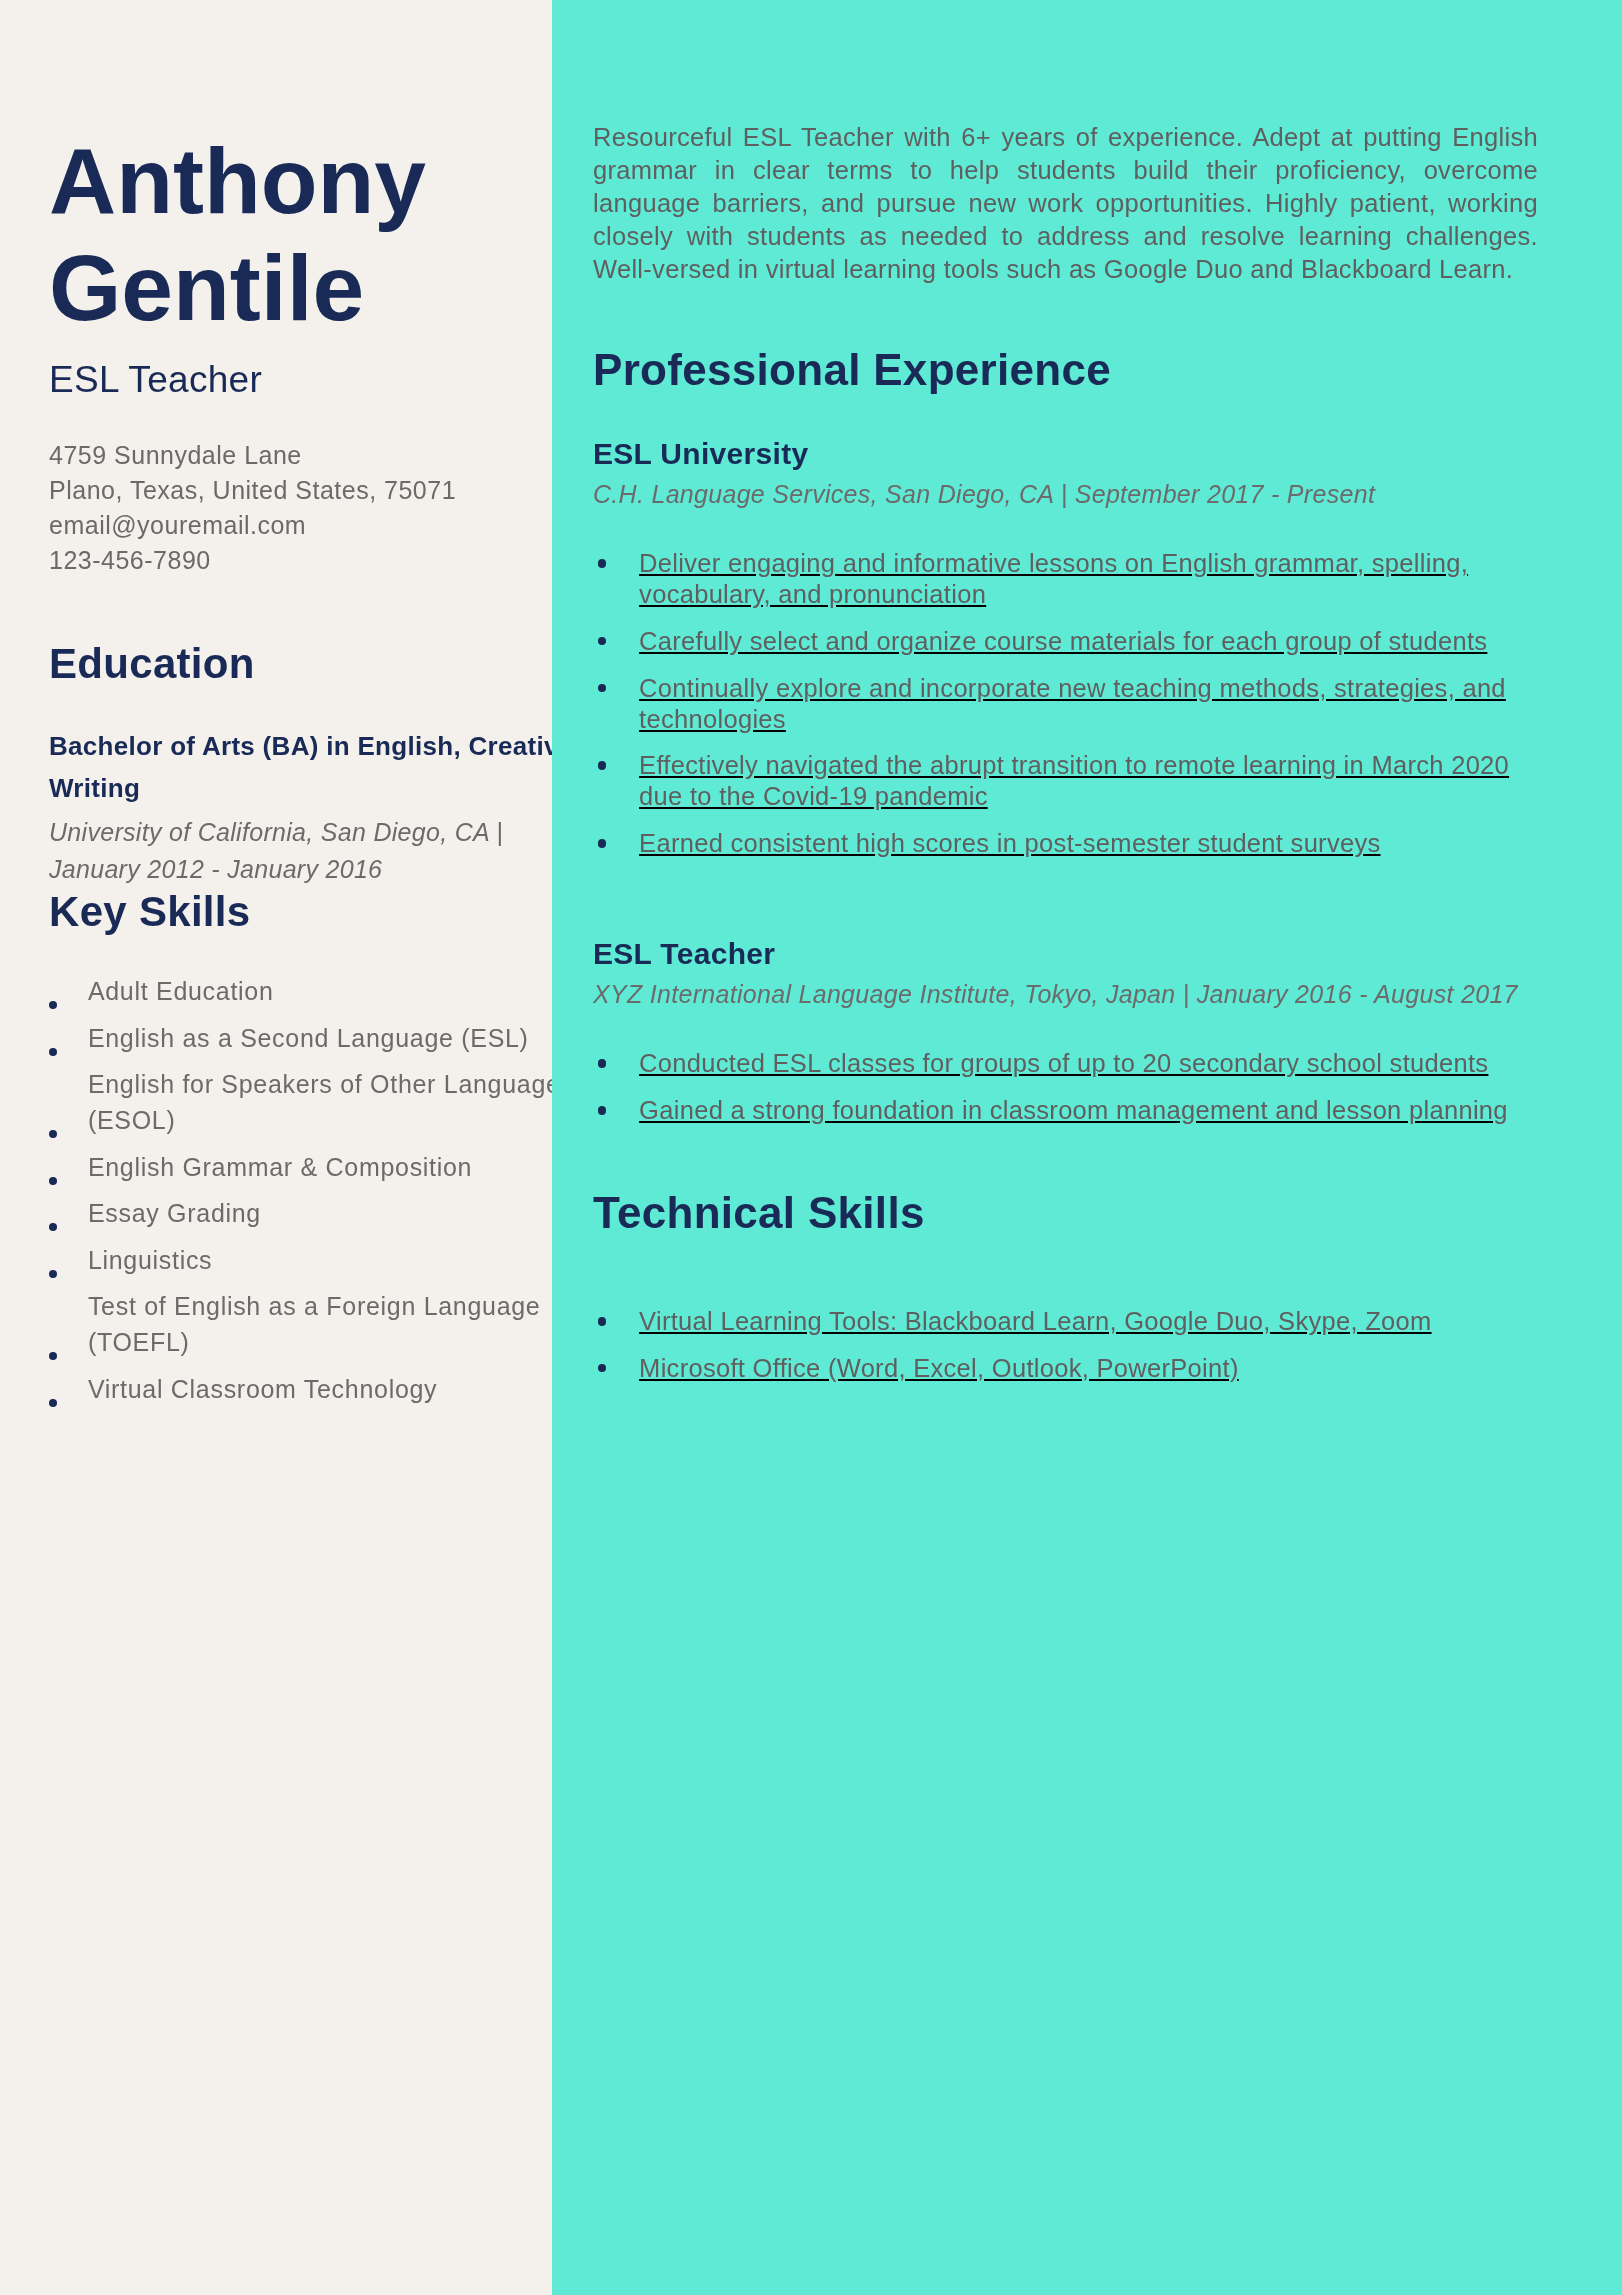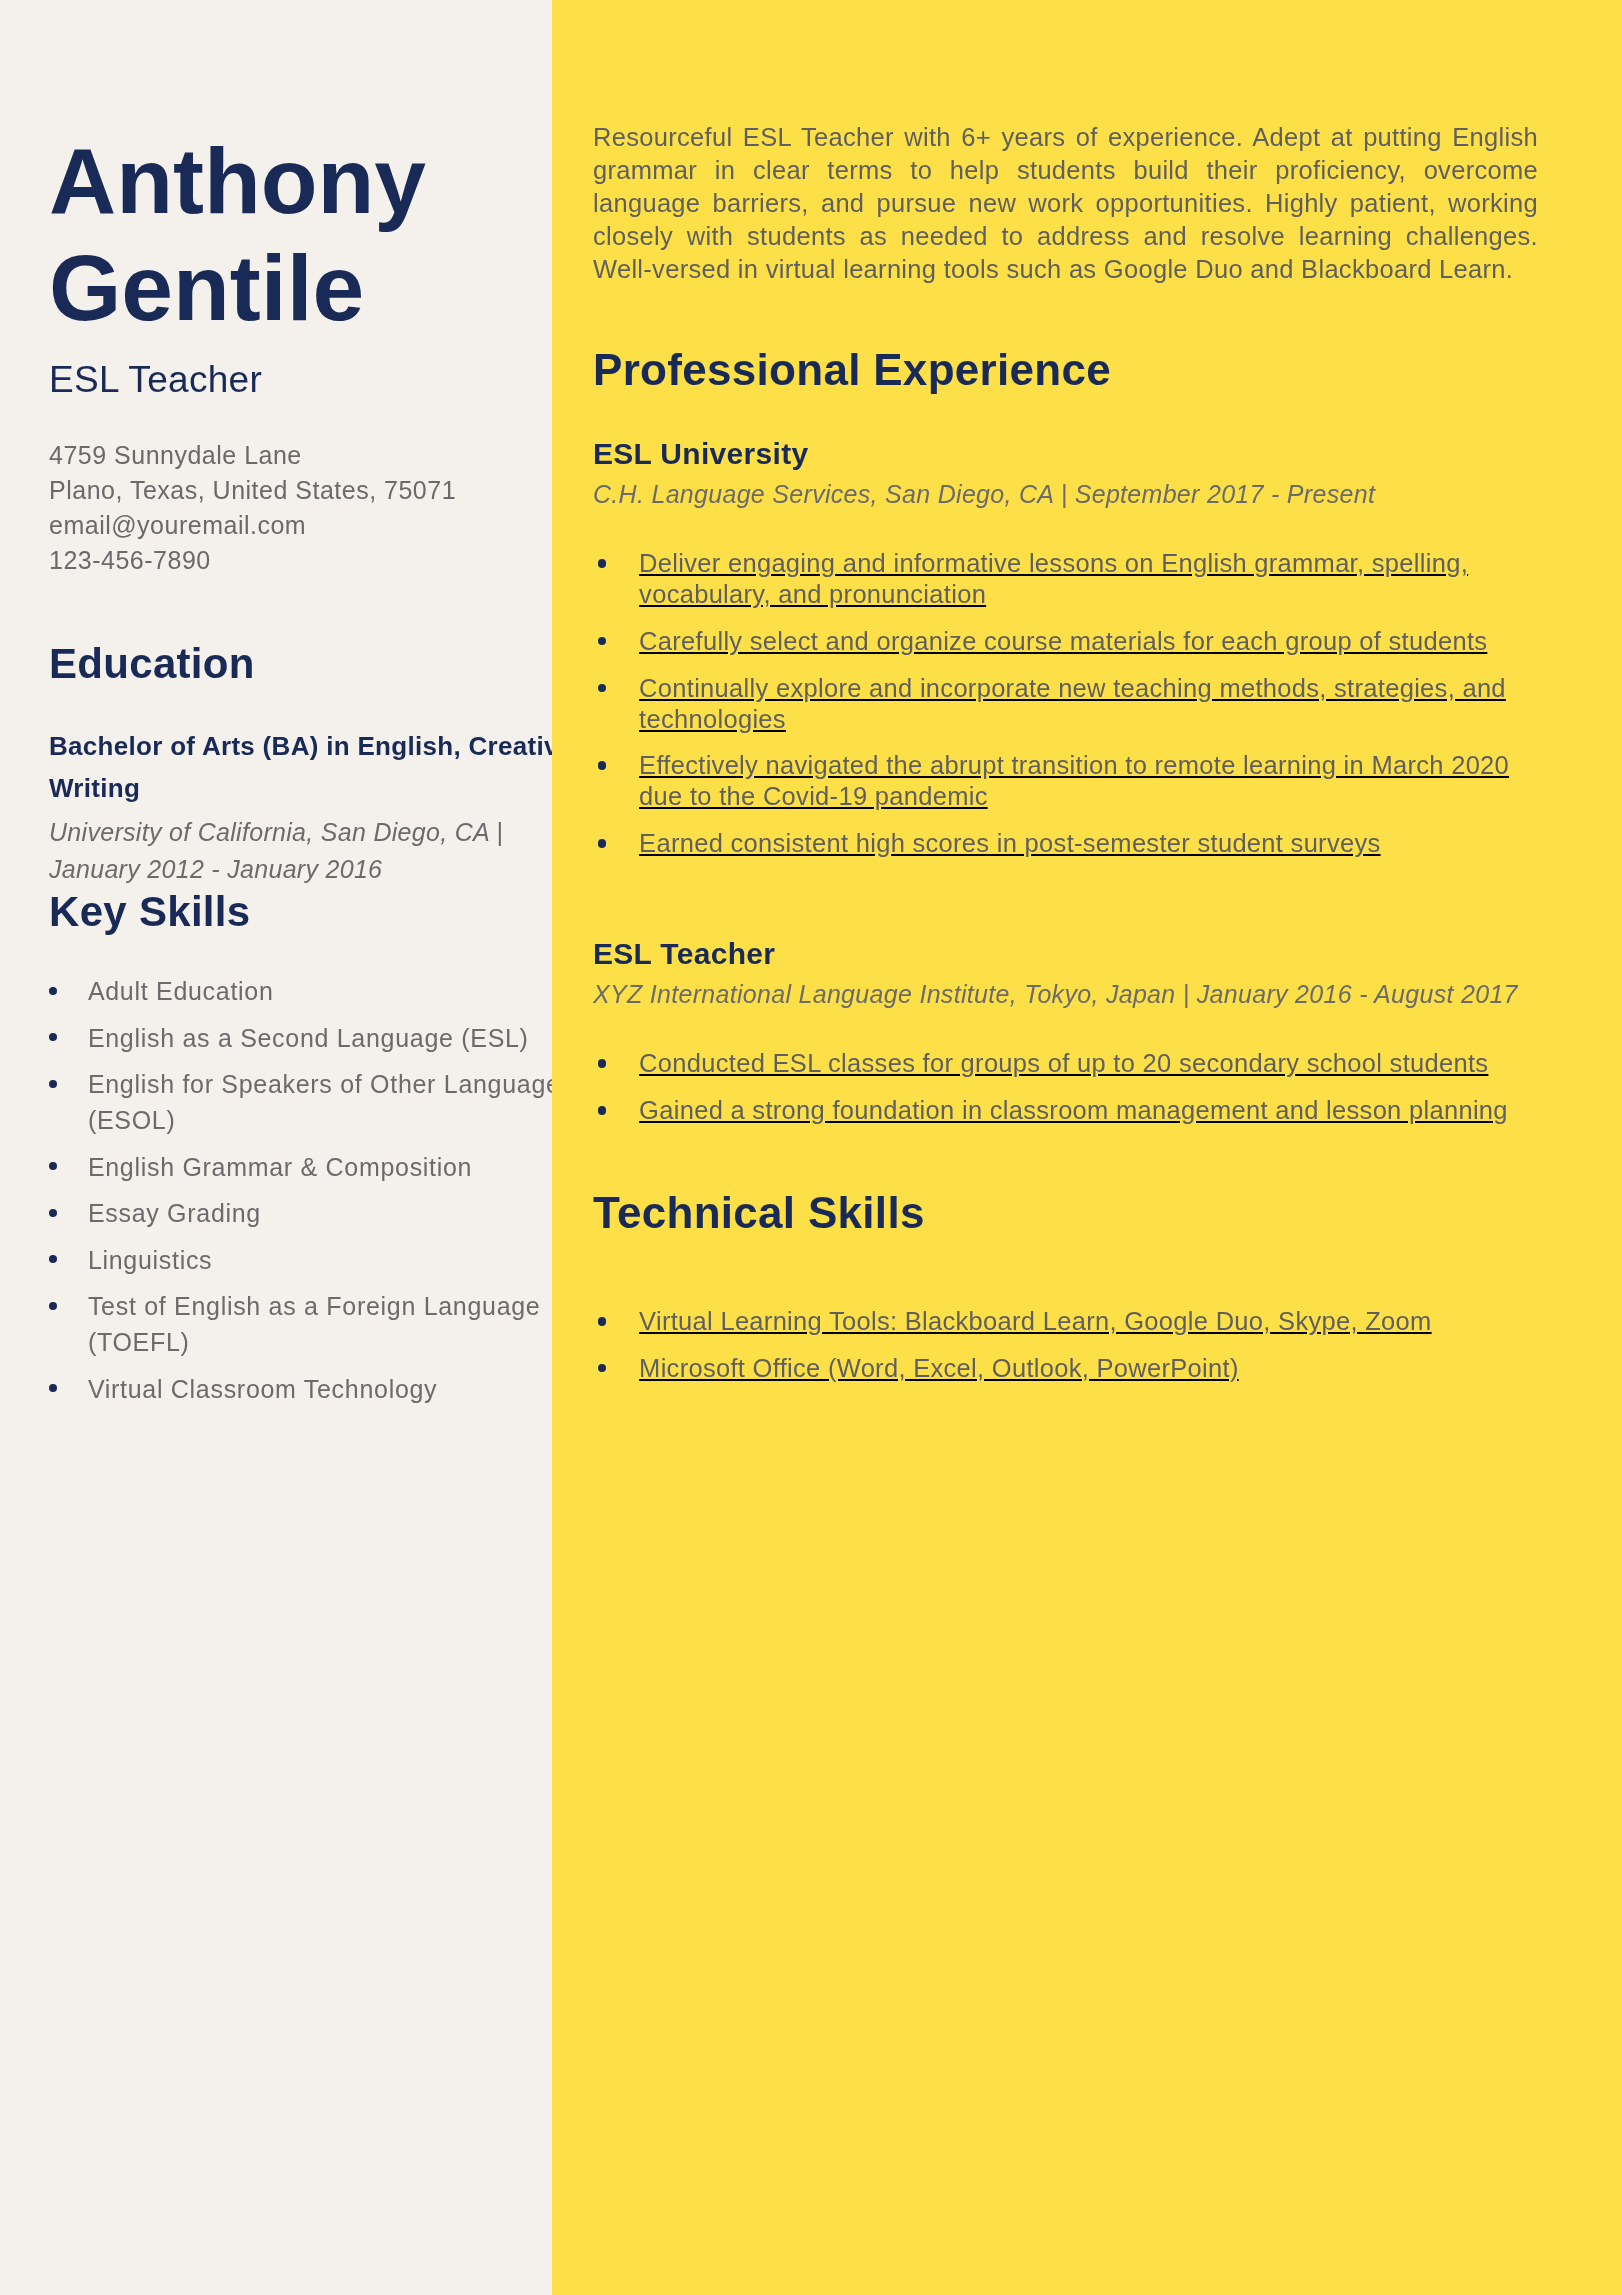--- a/index.html
+++ b/index.html
@@ -61,21 +61,21 @@
     color: #6b6b6b;
     font-size: 25px;
     font-style: italic;
     line-height: 37px;
     letter-spacing: 0.3px;
   }
   .skills-heading { }
   .side-list { list-style: none; margin-top: 37px; }
   .side-list li {
     display: flex;
-    align-items: flex-start;
+    align-items: flex-end;
     margin-bottom: 10.5px;
   }
   .side-list .dot {
     flex: 0 0 auto;
     width: 7.9px; height: 7.9px;
     border-radius: 50%;
     background: #182a55;
     margin-top: 13.7px;
     margin-right: 31px;
   }
@@ -83,21 +83,21 @@
     color: #6b6b6b;
     font-size: 25px;
     line-height: 36px;
     letter-spacing: 0.7px;
   }
 
   
   .main {
     position: absolute; left: 552px; top: 0; right: 0; bottom: 0;
     padding: 121px 84px 0 41px;
-    background: #fde047;
+    background: #5eead4;
   }
   .summary {
     color: #5f5f5f;
     font-size: 25.5px;
     line-height: 33px;
     letter-spacing: 0.3px;
     text-align: justify;
   }
   .main-heading {
     color: #182a55;

